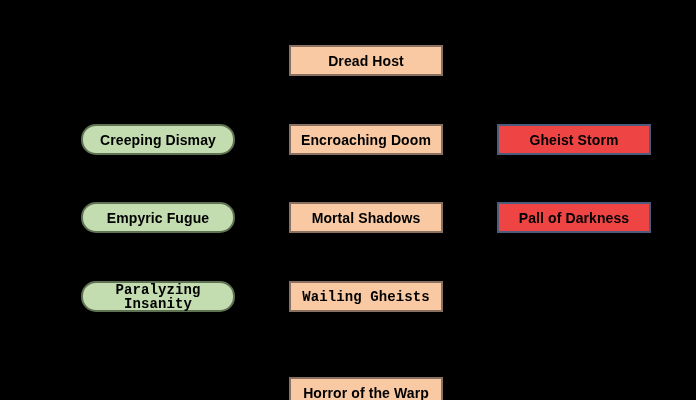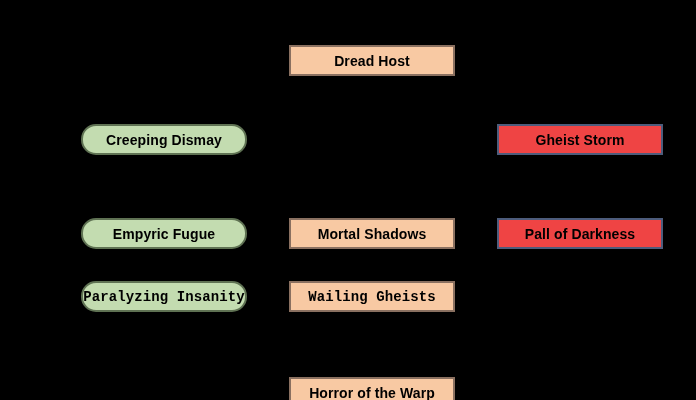--- a/index.html
+++ b/index.html
@@ -10,58 +10,59 @@
   .canvas {
     position: relative;
     width: 696px;
     height: 400px;
     background: #000000;
     overflow: hidden;
     font-family: "Liberation Sans", sans-serif;
   }
   .node {
     position: absolute;
-    width: 166px;
+    width: 154px;
     height: 31px;
     box-sizing: border-box;
     border: 2px solid #000;
     display: flex;
     align-items: center;
     justify-content: center;
     font-weight: bold;
     font-size: 14px;
     color: #000000;
     text-align: center;
     line-height: 1;
     letter-spacing: 0.1px;
   }
   
   .col-left   { left: 81px;  }
   .col-center { left: 289px; }
   .col-right  { left: 497px; }
   
   .row-1 { top: 45px;  }
   .row-2 { top: 124px; }
-  .row-3 { top: 218px; }
+  .row-3 { top: 202px; }
   .row-4 { top: 281px; font-family: Liberation Mono, monospace; }
   .row-5 { top: 377px; }
   
   .orange { background: #F8C9A3; border-color: #8A7060; }
   .green  { background: #C3DCB0; border-color: #5F7253; border-radius: 15px; }
   .blue   { background: #ef4444; border-color: #4D5C7C; }
 </style>
 </head>
 <body>
 
 <div class="canvas">
 
   <div class="node orange row-1 col-center">Dread Host</div>
 
   <div class="node green row-2 col-left">Creeping Dismay</div>
 
+  <div class="node orange row-2 col-center">Encroaching Doom</div>
 
   <div class="node blue row-2 col-right">Gheist Storm</div>
 
   <div class="node green row-3 col-left">Empyric Fugue</div>
 
   <div class="node orange row-3 col-center">Mortal Shadows</div>
 
   <div class="node blue row-3 col-right">Pall of Darkness</div>
 
   <div class="node green row-4 col-left">Paralyzing Insanity</div>

